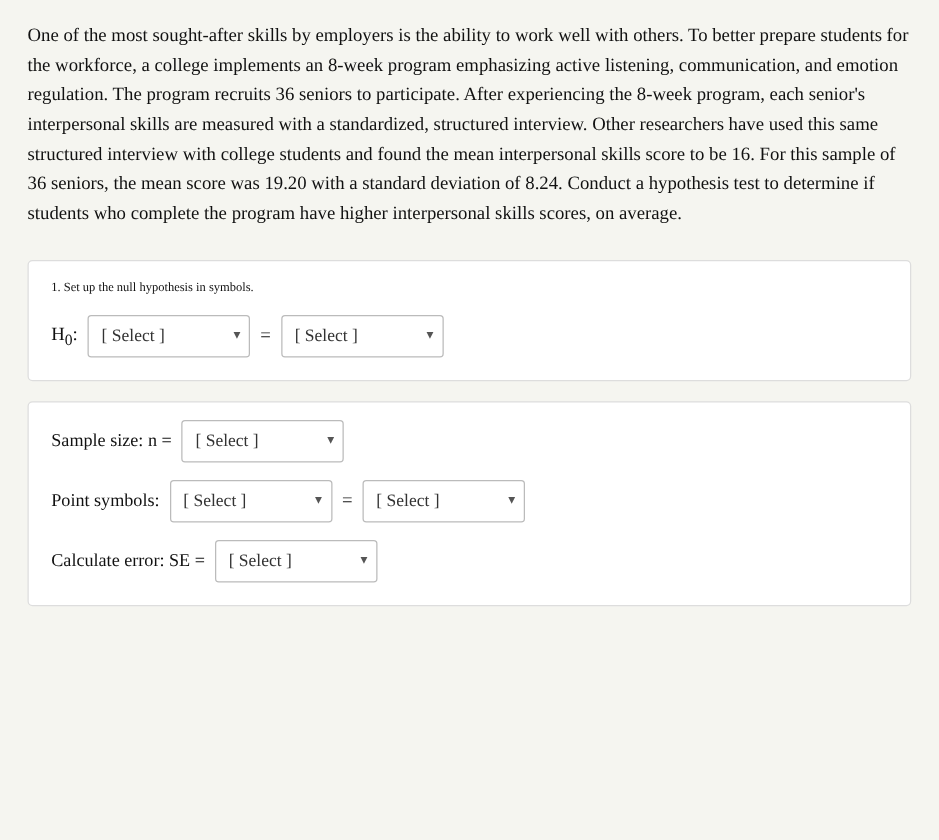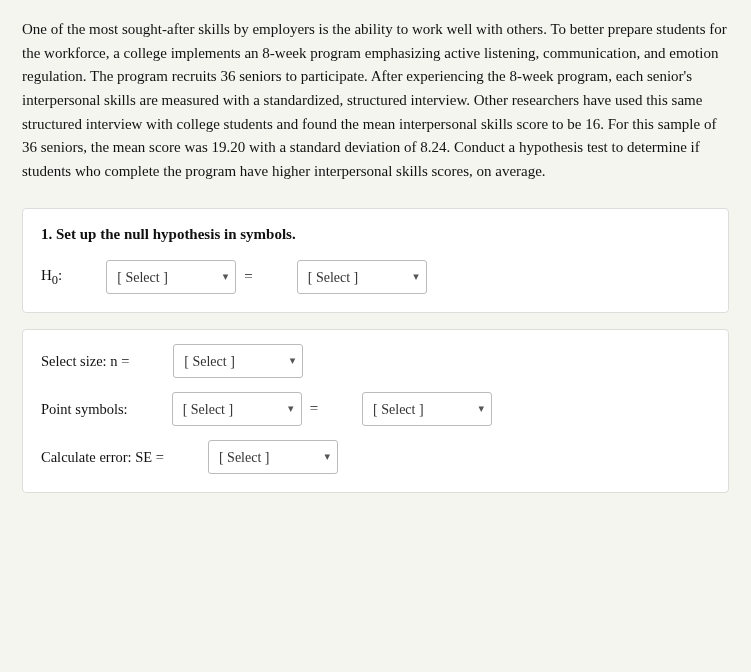--- a/index.html
+++ b/index.html
@@ -31,22 +31,22 @@
 
     .section {
       background: #fff;
       border: 1px solid #ddd;
       border-radius: 4px;
       padding: 14px 18px 18px 18px;
       margin-bottom: 16px;
     }
 
     .section-title {
-      font-size: 15px;
-      font-weight: bold;
+      font-size: 10px;
+      font-weight: normal;
       margin-bottom: 14px;
       font-family: Georgia, serif;
     }
 
     .row {
       display: flex;
       align-items: center;
       gap: 8px;
       margin-bottom: 14px;
       flex-wrap: wrap;
@@ -79,21 +79,20 @@
       background: #fff;
       border: 1px solid #bbb;
       border-radius: 3px;
       padding: 6px 28px 6px 10px;
       font-size: 14px;
       font-family: Georgia, serif;
       color: #333;
       cursor: pointer;
       min-width: 130px;
       height: 34px;
-      margin-left: 36px;
     }
 
     .select-arrow {
       position: absolute;
       right: 8px;
       top: 50%;
       transform: translateY(-50%);
       pointer-events: none;
       font-size: 11px;
       color: #555;
@@ -148,21 +147,21 @@
         <option>36</option>
       </select>
       <span class="select-arrow">▾</span>
     </div>
   </div>
 </div>
 
 <div class="section">
 
   <div class="row">
-    <span class="row-label">Select size: n =</span>
+    <span class="row-label">Sample size: n =</span>
     <div class="select-wrapper">
       <select>
         <option>[ Select ]</option>
         <option>36</option>
         <option>16</option>
         <option>19.20</option>
         <option>8.24</option>
       </select>
       <span class="select-arrow">▾</span>
     </div>

